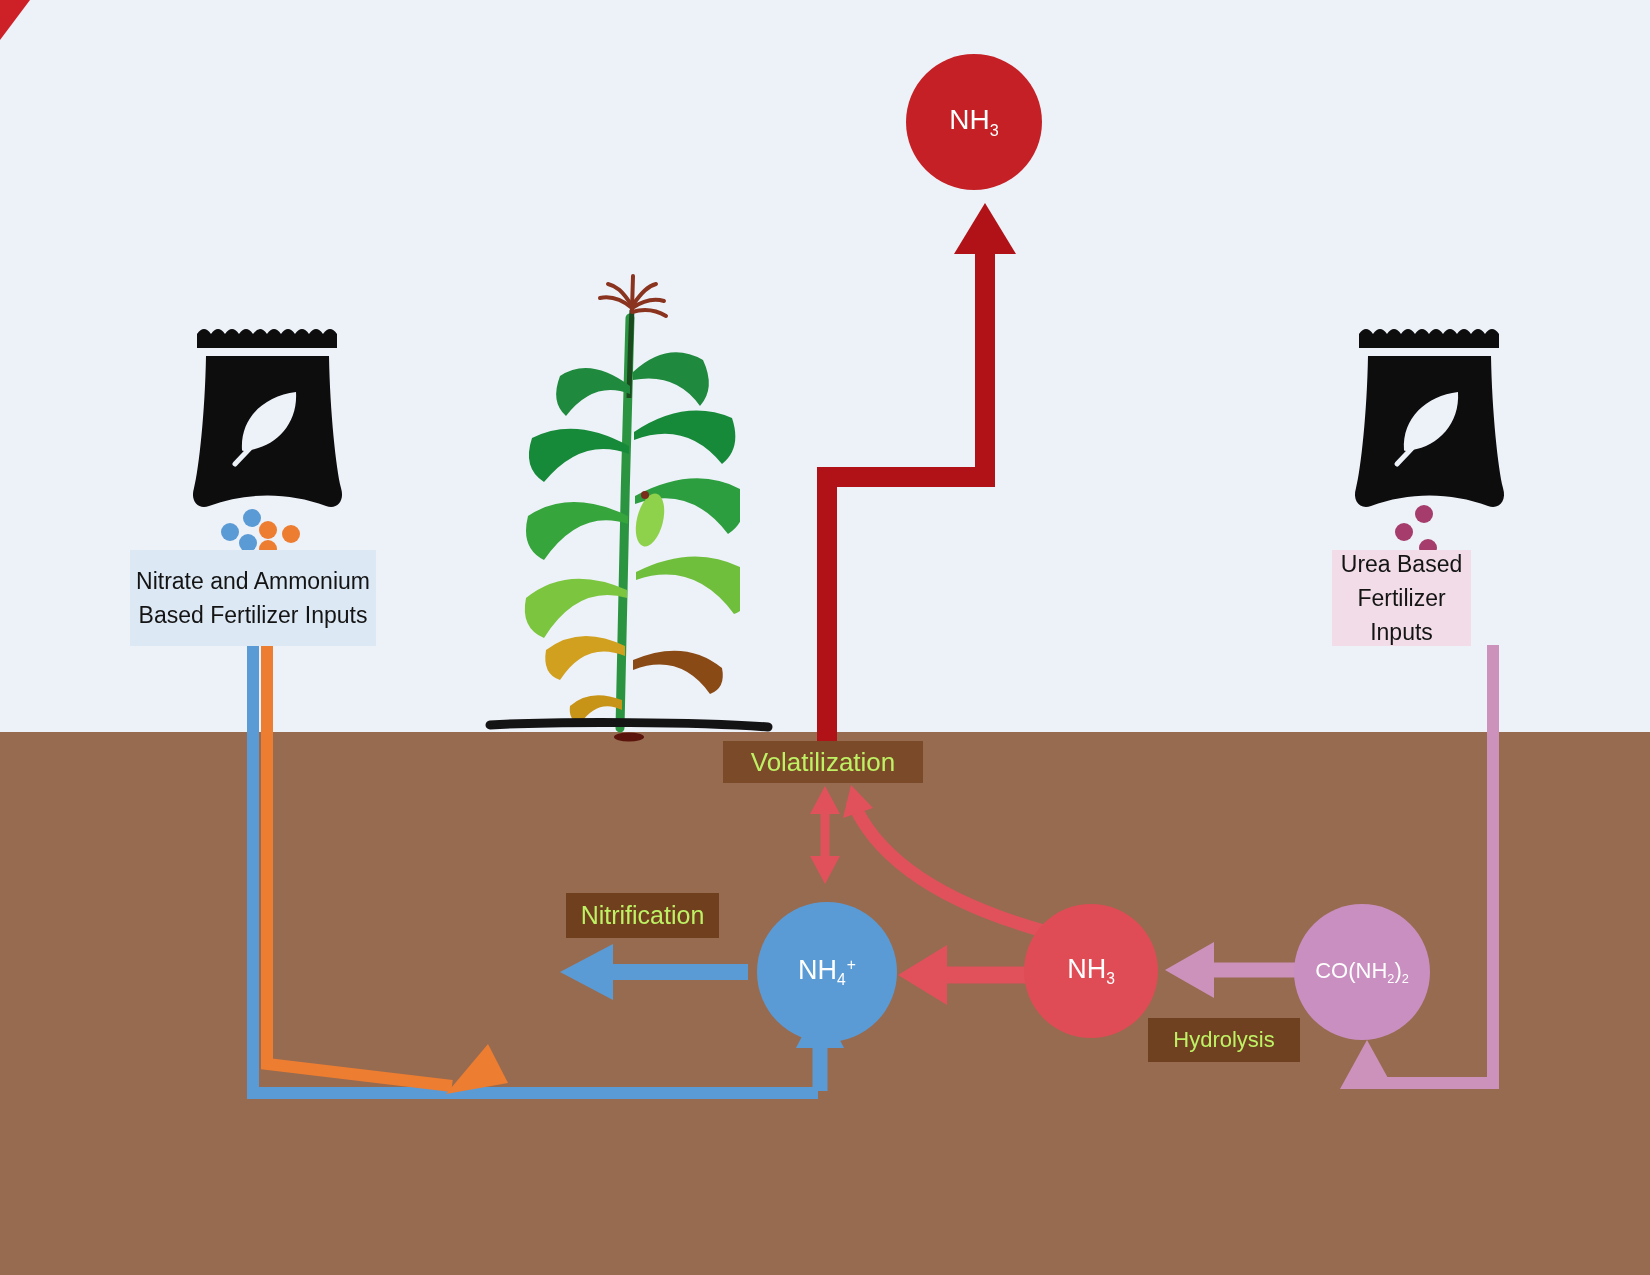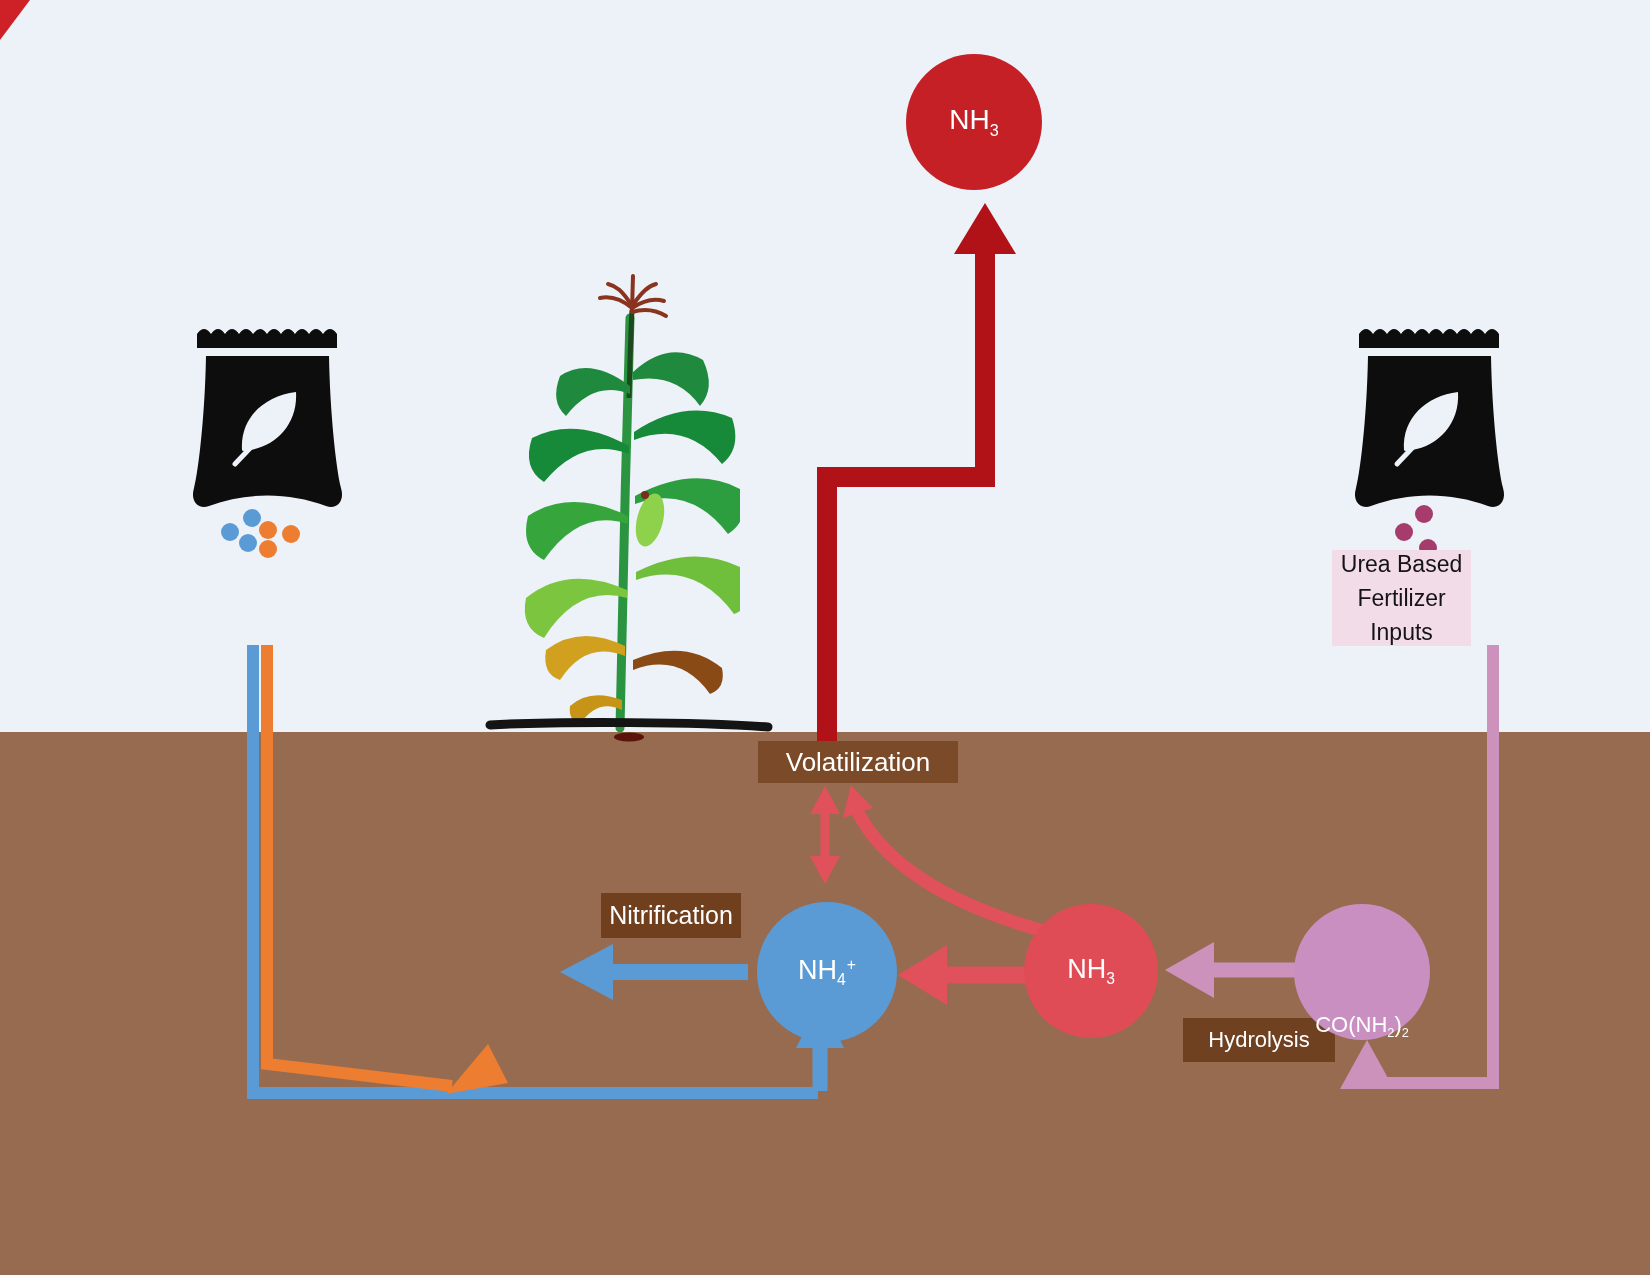--- a/index.html
+++ b/index.html
@@ -14,34 +14,34 @@
   svg.bag{position:absolute;width:155px;height:200px;z-index:4;}
   svg.bag.left{left:190px;top:322px;}
   svg.bag.right{left:1352px;top:322px;}
 
   .input-label{position:absolute;z-index:5;display:flex;flex-direction:column;justify-content:center;
     text-align:center;color:#141414;font-size:23px;line-height:34px;}
   .input-label.left{left:130px;top:550px;width:246px;height:96px;background:#dce9f5;}
   .input-label.right{left:1332px;top:550px;width:139px;height:96px;background:#f2dce7;}
 
   .plabel{position:absolute;z-index:5;display:flex;align-items:center;justify-content:center;
-    color:#ffffff;margin-left:35px;}
+    color:#bef264;}
   .plabel.vol{left:723px;top:741px;width:200px;height:42px;background:#7b4a28;font-size:26px;}
-  .plabel.nit{left:566px;top:893px;width:140px;height:45px;background:#6f3f1e;font-size:25px;}
+  .plabel.nit{left:566px;top:893px;width:153px;height:45px;background:#6f3f1e;font-size:25px;}
   .plabel.hyd{left:1148px;top:1018px;width:152px;height:44px;background:#6f4120;font-size:22px;}
 
   .ball{position:absolute;border-radius:50%;display:flex;align-items:center;justify-content:center;
     color:#fff;font-weight:normal;z-index:5;}
   .ball sub{font-size:.58em;}
   .ball sup{font-size:.58em;vertical-align:.55em;margin-left:1px;}
   .ball.atm{left:906px;top:54px;width:136px;height:136px;background:#c42025;font-size:28px;}
   .ball.no3{left:418px;top:902px;width:140px;height:140px;background:#ed7d31;font-size:27px;}
   .ball.nh4{left:757px;top:902px;width:140px;height:140px;background:#5b9bd5;font-size:27px;}
   .ball.nh3s{left:1024px;top:904px;width:134px;height:134px;background:#e04c55;font-size:27px;}
-  .ball.urea{left:1294px;top:904px;width:136px;height:136px;background:#c98fc0;font-size:22px;align-items:flex-end;}
+  .ball.urea{left:1294px;top:904px;width:136px;height:136px;background:#c98fc0;font-size:22px;}
 </style>
 </head>
 <body>
 
 <div class="canvas">
 
   <div class="soil"></div>
 
   <svg class="plant" width="270" height="465" viewBox="0 0 270 465">
     <path d="M150 460 C152 350 156 180 160 50" stroke="#2a9440" stroke-width="9" fill="none" stroke-linecap="round"></path>
@@ -149,20 +149,24 @@
 
   <svg class="bag right" viewBox="0 0 155 200">
     <path d="M7 26 V12 q7 -10 14 0 q7 -10 14 0 q7 -10 14 0 q7 -10 14 0 q7 -10 14 0 q7 -10 14 0 q7 -10 14 0 q7 -10 14 0 q7 -10 14 0 q7 -10 14 0 V26 Z" fill="#0d0d0d"></path>
     <path d="M16 34 H139 C140 90 146 146 151 166 C155 179 147 188 136 184 C98 170 57 170 19 184 C8 188 0 179 4 166 C9 146 15 90 16 34 Z" fill="#0d0d0d"></path>
     <g>
       <path d="M52 128 C50 96 74 74 106 70 C108 102 86 124 60 128 C56 129 53 130 52 128 Z" fill="#edf1f8"></path>
       <path d="M45 142 C60 126 80 106 100 82" stroke="#edf1f8" stroke-width="5" fill="none" stroke-linecap="round"></path>
     </g>
   </svg>
 
+  <div class="input-label left">
+    <div>Nitrate and Ammonium</div>
+    <div>Based Fertilizer Inputs</div>
+  </div>
   <div class="input-label right">
     <div>Urea Based</div>
     <div>Fertilizer Inputs</div>
   </div>
 
   <div class="plabel vol">Volatilization</div>
   <div class="plabel nit">Nitrification</div>
   <div class="plabel hyd">Hydrolysis</div>
 
   <div class="ball atm">

